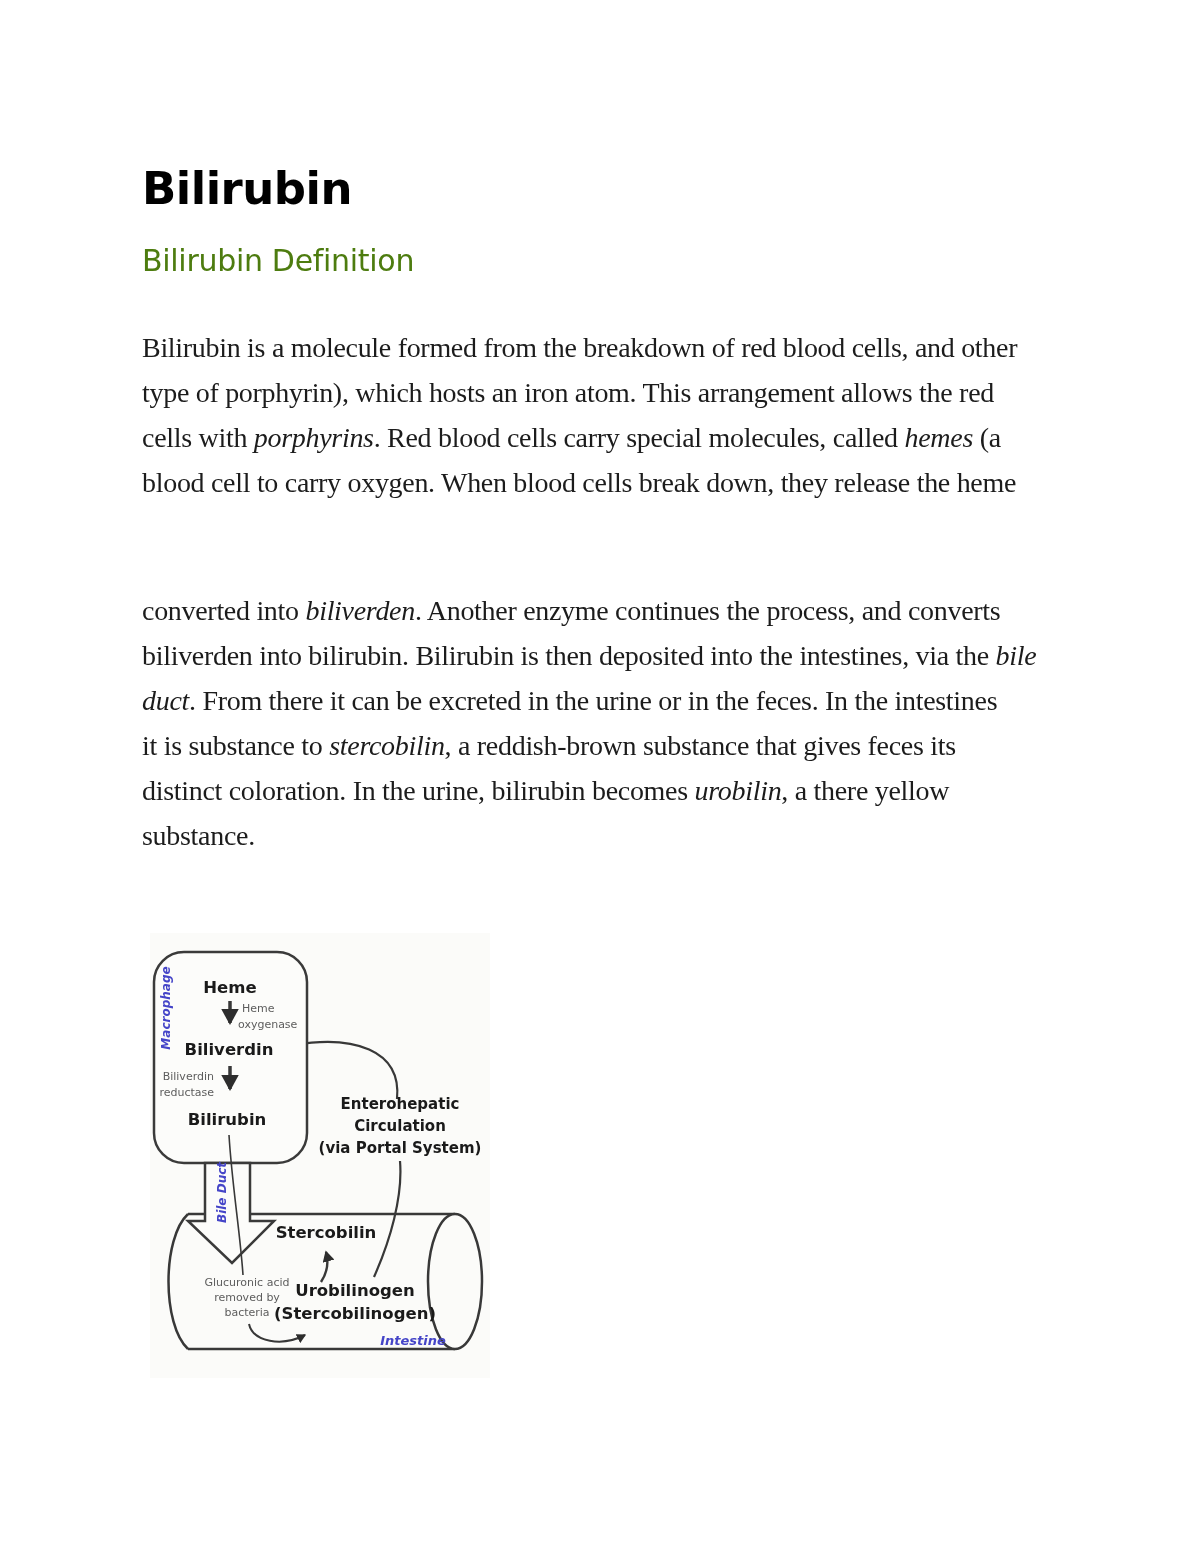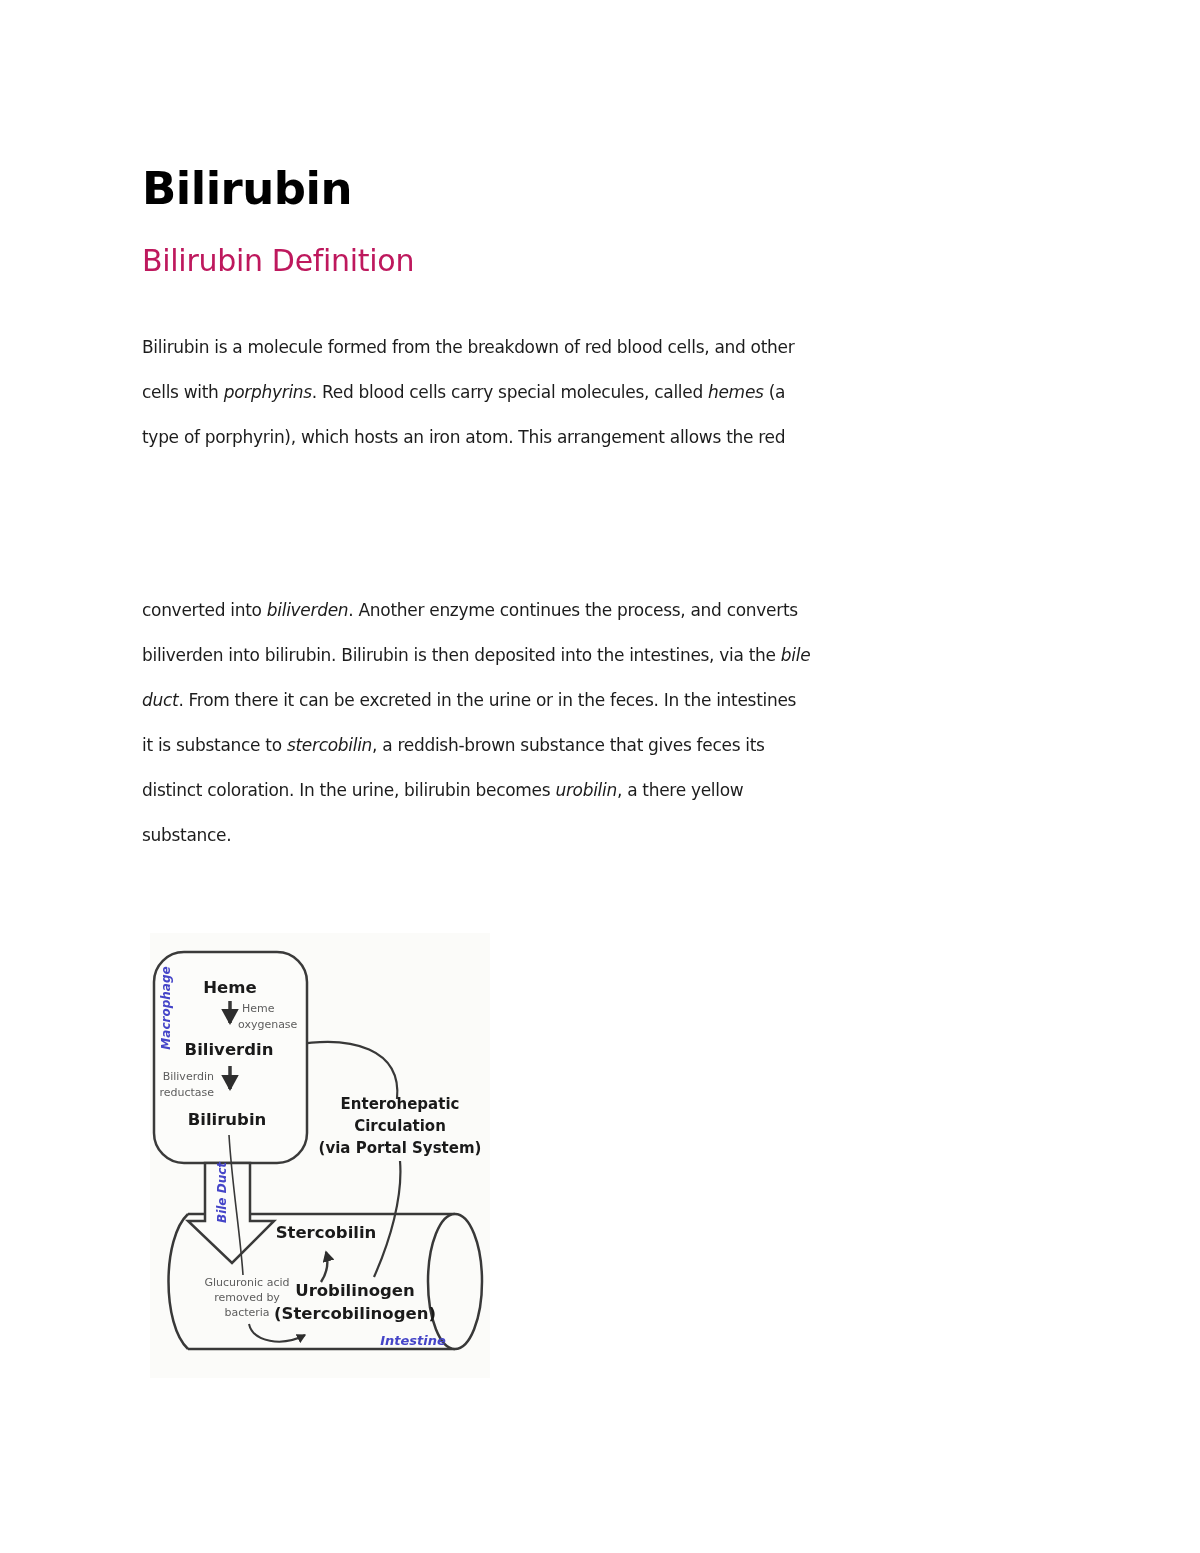--- a/index.html
+++ b/index.html
@@ -11,21 +11,21 @@
   .doc-title{
     position:absolute;left:142px;top:162px;
     font-size:45px;font-weight:700;color:#000;letter-spacing:-0.5px;
   }
   .doc-subtitle{
     position:absolute;left:142px;top:243px;
     font-size:30px;font-weight:400;color:#00a800;letter-spacing:-0.3px;
   }
   .para{
     position:absolute;left:142px;width:930px;
-    font-size:17px;color:#1c1c1c;letter-spacing:-0.3px;
+    font-size:28px;color:#1c1c1c;letter-spacing:-0.3px;font-family:Liberation Serif, serif;
   }
   .para .line{height:45px;line-height:45px;white-space:nowrap;}
   .para .it{font-style:italic;}
   #para-1{top:325px;}
   #para-2{top:588px;}
   .figure{
     position:absolute;left:150px;top:933px;width:340px;height:445px;
     background:#fbfbf9;
   }
   .figure svg{display:block;width:340px;height:445px;}
@@ -33,26 +33,27 @@
   .lbl-big{font-size:16.5px;font-weight:700;fill:#1a1a1a;}
   .lbl-med{font-size:15px;font-weight:700;fill:#1a1a1a;}
   .lbl-small{font-size:11px;fill:#5d5d5d;}
   .lbl-blue{font-size:12px;font-weight:700;font-style:italic;fill:#4545c8;}
   .ln{stroke:#383838;fill:none;}
 </style>
 </head>
 <body>
 
 <div class="doc-title">Bilirubin</div>
-<div class="doc-subtitle" style="color: #be185d;">Bilirubin Definition</div>
+<div class="doc-subtitle" style="color: #4d7c0f;">Bilirubin Definition</div>
 
 <div class="para" id="para-1">
     <div class="line"><span>Bilirubin is a molecule formed from the breakdown of red blood cells, and other</span></div>
+    <div class="line"><span>type of porphyrin), which hosts an iron atom. This arrangement allows the red</span></div>
     <div class="line"><span>cells with </span><span class="it">porphyrins</span><span>. Red blood cells carry special molecules, called </span><span class="it">hemes</span><span> (a</span></div>
-    <div class="line"><span>type of porphyrin), which hosts an iron atom. This arrangement allows the red</span></div>
+    <div class="line"><span>blood cell to carry oxygen. When blood cells break down, they release the heme</span></div>
   </div>
 
 <div class="para" id="para-2">
     <div class="line"><span>converted into </span><span class="it">biliverden</span><span>. Another enzyme continues the process, and converts</span></div>
     <div class="line"><span>biliverden into bilirubin. Bilirubin is then deposited into the intestines, via the </span><span class="it">bile</span></div>
     <div class="line"><span class="it">duct</span><span>. From there it can be excreted in the urine or in the feces. In the intestines</span></div>
     <div class="line"><span>it is substance to </span><span class="it">stercobilin</span><span>, a reddish-brown substance that gives feces its</span></div>
     <div class="line"><span>distinct coloration. In the urine, bilirubin becomes </span><span class="it">urobilin</span><span>, a there yellow</span></div>
     <div class="line"><span>substance.</span></div>
   </div>

